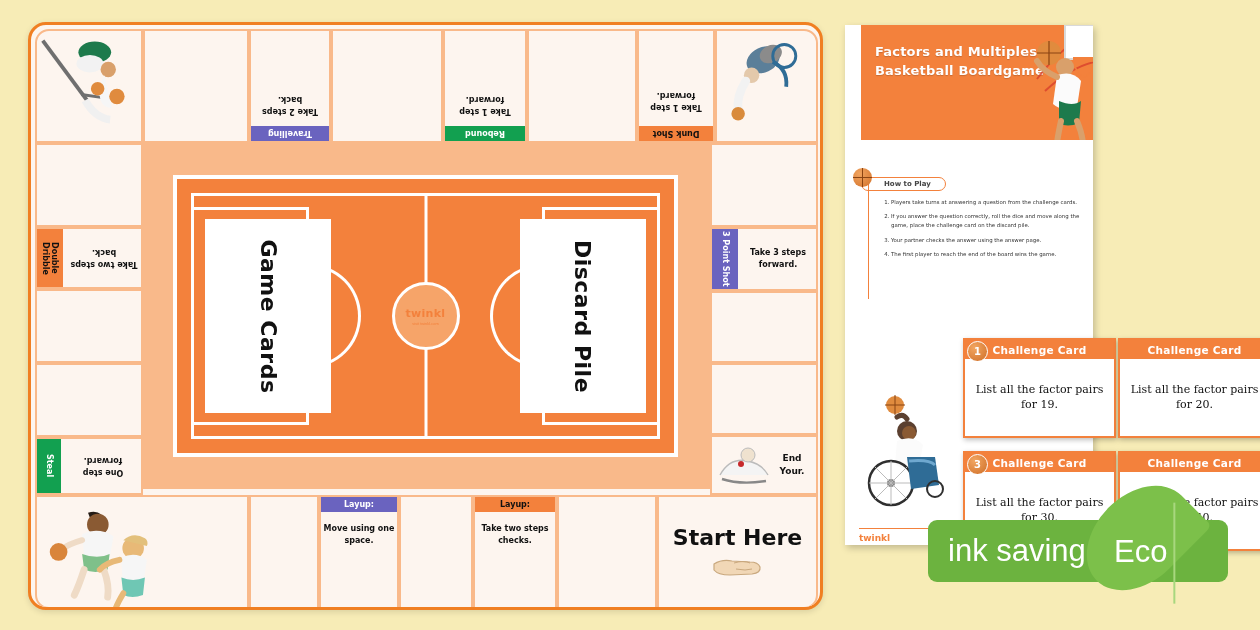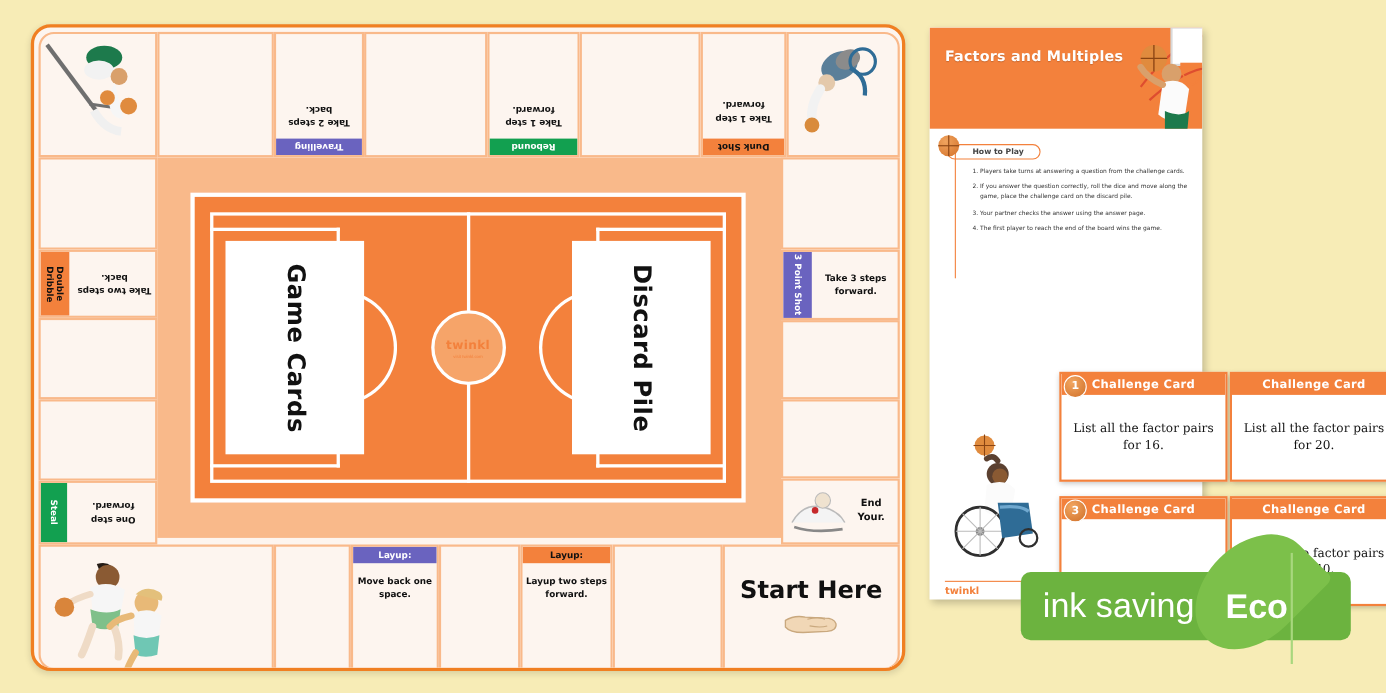--- a/index.html
+++ b/index.html
@@ -122,22 +122,22 @@
 
   
   #sheet {
     position: absolute; left: 845px; top: 25px;
     width: 248px; height: 520px;
     background: #fff;
     box-shadow: 2px 3px 7px rgba(0,0,0,.22);
     overflow: hidden;
   }
   .sheet-header {
-    position: relative; height: 92px;
-    background: #f3813c; overflow: hidden;
+    position: relative; height: 115px;
+    background: #f3813c; overflow: hidden; margin-left: 16px;
   }
   .sheet-title {
     position: absolute; left: 14px; top: 18px;
     font-family: "DejaVu Sans", sans-serif;
     font-weight: bold; font-size: 13px; color: #fff;
     line-height: 1.45; letter-spacing: .2px;
     text-shadow: 0 1px 1px rgba(0,0,0,.18);
   }
   .pill {
     display: inline-block;
@@ -233,21 +233,21 @@
     transform: rotate(45deg);
   }
   .leaf::after {
     content:""; position:absolute; left: 49%; top: 8%;
     width: 2px; height: 84%; background: #a8d77e;
     transform: rotate(-45deg); transform-origin: top center;
   }
   .leaf-word {
     position: absolute; left: 186px; top: 14px;
     font-family: "Liberation Sans", sans-serif;
-    font-size: 31px; font-weight: bold; color: #fff; z-index: 3;
+    font-size: 31px; font-weight: normal; color: #fff; z-index: 3;
   }
 </style>
 </head>
 <body>
 
 <div id="stage">
 
   <div id="board-wrap">
 
     <div class="court-bg"></div>
@@ -371,67 +371,68 @@
         <path d="M86 82 q12 5 24 0 l-2 18 q-11 4 -20 0z" fill="#6fc7b4"></path>
         <path d="M88 98 q-6 10 -8 16" stroke="#e8b977" stroke-width="6" fill="none" stroke-linecap="round"></path>
         <path d="M84 64 q-14 3 -20 10" stroke="#e8b977" stroke-width="6" fill="none" stroke-linecap="round"></path>
       </svg>
     </div>
 
     <div class="space" style="left:218px; top:470px; width:70px; height:114px;"></div>
 
     <div class="space" style="left:288px; top:470px; width:80px; height:114px;">
       <div class="tag tag-purple" style="top:0;">Layup:</div>
-      <div class="txt" style="top:24px;">Move back one space.</div>
+      <div class="txt" style="top:24px;">Move using one space.</div>
     </div>
 
     <div class="space" style="left:368px; top:470px; width:74px; height:114px;"></div>
 
     <div class="space" style="left:442px; top:470px; width:84px; height:114px;">
       <div class="tag tag-orange" style="top:0;">Layup:</div>
-      <div class="txt" style="top:24px;">Layup two steps forward.</div>
+      <div class="txt" style="top:24px;">Take two steps checks.</div>
     </div>
 
     <div class="space" style="left:526px; top:470px; width:100px; height:114px;"></div>
 
     <div class="space start-space" style="left:626px; top:470px; width:161px; height:114px; border-bottom-right-radius:14px;">
       <div class="start-txt">Start Here</div>
       <svg style="width:56px; height:26px; margin-top:3px;" viewBox="0 0 56 26">
         <path d="M4 12 q8 -5 18 -3 l18 1 q8 0 10 5 q1 6 -8 7 l-22 1 q-12 0 -16 -5z" fill="#f1d7b6" stroke="#c9a87e" stroke-width="1.2"></path>
         <path d="M24 11 q10 -3 16 0" stroke="#c9a87e" stroke-width="1" fill="none"></path>
         <path d="M26 17 q10 2 16 0" stroke="#c9a87e" stroke-width="1" fill="none"></path>
       </svg>
     </div>
 
   </div>
 
   <div id="sheet">
     <div class="sheet-header">
       <div class="sheet-title">
         <div>Factors and Multiples</div>
+        <div>Basketball Boardgame</div>
       </div>
       <svg style="position:absolute; right:-6px; top:-6px; width:120px; height:130px;" viewBox="0 0 120 130">
         <path d="M58 60 q30 -40 62 -48" stroke="#d8402c" stroke-width="2" fill="none" opacity=".8"></path>
         <path d="M66 72 q28 -26 54 -30" stroke="#d8402c" stroke-width="2" fill="none" opacity=".8"></path>
         <rect x="86" y="6" width="34" height="34" fill="#fff" stroke="#d9d9d9" stroke-width="2"></rect>
         <rect x="94" y="38" width="22" height="4" fill="#f3813c"></rect>
         <path d="M94 42 q4 14 11 16 q7 -2 11 -16z" fill="none" stroke="#f3813c" stroke-width="1.4"></path>
         <circle cx="70" cy="34" r="12" fill="#e08b3e"></circle>
         <path d="M58 34 h24 M70 22 v24" stroke="#8a4413" stroke-width="1.2"></path>
         <circle cx="86" cy="48" r="9" fill="#d9a06b"></circle>
         <path d="M78 56 q16 -5 24 6 l-4 26 q-14 6 -24 -3z" fill="#fbfbfb"></path>
         <path d="M80 82 q14 6 22 0 l-2 22 q-12 5 -20 0z" fill="#1d7a4c"></path>
         <path d="M82 102 q-3 14 -4 22" stroke="#d9a06b" stroke-width="6" fill="none" stroke-linecap="round"></path>
         <path d="M98 102 q5 12 6 22" stroke="#d9a06b" stroke-width="6" fill="none" stroke-linecap="round"></path>
         <path d="M78 58 q-14 -6 -20 -16" stroke="#d9a06b" stroke-width="6" fill="none" stroke-linecap="round"></path>
       </svg>
     </div>
 
 
-    <div class="sec" style="margin-top:10px;">
+    <div class="sec" style="margin-top:32px;">
       <div class="conn" style="bottom:-40px;"></div>
       <span class="ball"></span>
       <span class="pill">How to Play</span>
       <ol class="steps">
         <li>Players take turns at answering a question from the challenge cards.</li>
         <li>If you answer the question correctly, roll the dice and move along the game, place the challenge card on the discard pile.</li>
         <li>Your partner checks the answer using the answer page.</li>
         <li>The first player to reach the end of the board wins the game.</li>
       </ol>
     </div>
@@ -454,38 +455,41 @@
     <div style="position:absolute; left:14px; bottom:16px; right:14px; border-top:1.2px solid #f3813c;"></div>
     <div style="position:absolute; left:14px; bottom:2px; font-family:'DejaVu Sans',sans-serif; font-size:9px; font-weight:bold; color:#f3813c;">twinkl</div>
   </div>
 
   <div class="card" style="left:963px; top:338px; width:153px; height:100px;">
     <div class="card-hd">
       <span class="card-num">1</span>
       <span class="card-hd-title">Challenge Card</span>
     </div>
     <div class="card-body">
-      <span class="card-text">List all the factor pairs for 16.</span>
+      <span class="card-text">List all the factor pairs for 19.</span>
     </div>
   </div>
 
   <div class="card" style="left:1118px; top:338px; width:153px; height:100px;">
     <div class="card-hd">
       <span class="card-hd-title">Challenge Card</span>
     </div>
     <div class="card-body">
       <span class="card-text">List all the factor pairs for 20.</span>
     </div>
   </div>
 
   <div class="card" style="left:963px; top:451px; width:153px; height:100px;">
     <div class="card-hd">
       <span class="card-num">3</span>
       <span class="card-hd-title">Challenge Card</span>
     </div>
+    <div class="card-body">
+      <span class="card-text">List all the factor pairs for 30.</span>
+    </div>
   </div>
 
   <div class="card" style="left:1118px; top:451px; width:153px; height:100px;">
     <div class="card-hd">
       <span class="card-hd-title">Challenge Card</span>
     </div>
     <div class="card-body">
       <span class="card-text">List all the factor pairs for 40.</span>
     </div>
   </div>

